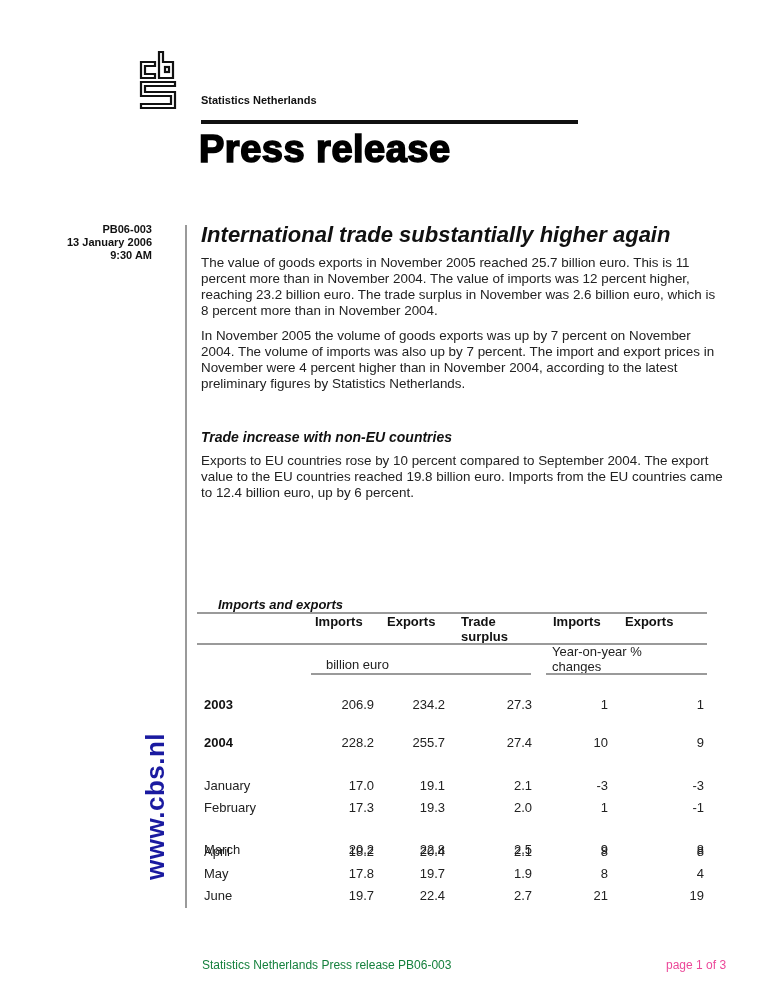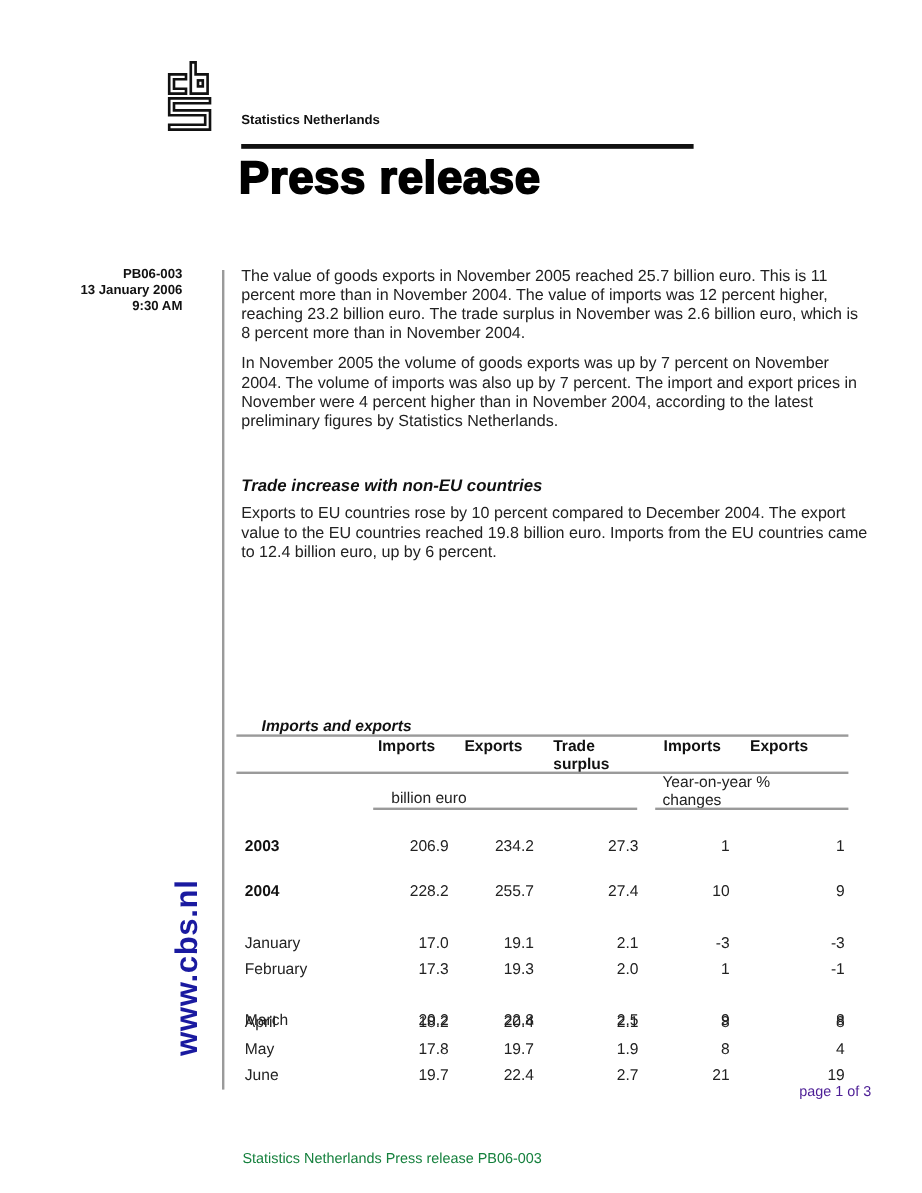--- a/index.html
+++ b/index.html
@@ -52,21 +52,21 @@
   .rule { position: absolute; height: 2px; background: #9a9a9a; }
   .hdr { position: absolute; font-size: 13px; font-weight: bold; line-height: 15px; }
   .unit { position: absolute; font-size: 13px; line-height: 15px; color: #222; }
   .row { position: absolute; left: 0; width: 510px; height: 16px; font-size: 13px; color: #222; }
   .row .lbl { position: absolute; left: 7px; }
   .row .lbl.bold { font-weight: bold; color: #111; }
   .row .c { position: absolute; text-align: right; }
   .c1 { right: 333px; } .c2 { right: 262px; } .c3 { right: 175px; }
   .c4 { right: 99px; } .c5 { right: 3px; }
   .footer-left { position: absolute; left: 202px; top: 958px; font-size: 12px; color: #15803d; }
-  .footer-right { position: absolute; left: 666px; top: 902px; font-size: 12px; color: #4c1d95; }
+  .footer-right { position: absolute; left: 666px; top: 958px; font-size: 12px; color: #ec4899; }
 </style>
 </head>
 <body>
 
 <div class="logo">
   <svg width="40" height="60" viewBox="0 0 40 60">
     <g fill="none" stroke="#111" stroke-width="2.2">
       <path d="M3 12 H17 V16 H7 V24 H17 V28 H3 Z"></path>
       <path d="M21 2 H25 V12 H35 V28 H21 Z"></path>
       <rect x="27" y="17" width="4" height="5"></rect>
@@ -82,24 +82,25 @@
 <div class="meta">
   <div>PB06-003</div>
   <div>13 January 2006</div>
   <div>9:30 AM</div>
 </div>
 
 <div class="vline"></div>
 <div class="side-url">www.cbs.nl</div>
 
 <div class="content">
+  <h1 class="headline">International trade substantially higher again</h1>
   <p class="para">The value of goods exports in November 2005 reached 25.7 billion euro. This is 11 percent more than in November 2004. The value of imports was 12 percent higher, reaching 23.2 billion euro. The trade surplus in November was 2.6 billion euro, which is 8 percent more than in November 2004.</p>
   <p class="para">In November 2005 the volume of goods exports was up by 7 percent on November 2004. The volume of imports was also up by 7 percent. The import and export prices in November were 4 percent higher than in November 2004, according to the latest preliminary figures by Statistics Netherlands.</p>
   <div class="subhead">Trade increase with non-EU countries</div>
-  <p class="para">Exports to EU countries rose by 10 percent compared to December 2004. The export value to the EU countries reached 19.8 billion euro. Imports from the EU countries came to 12.4 billion euro, up by 6 percent.</p>
+  <p class="para">Exports to EU countries rose by 10 percent compared to September 2004. The export value to the EU countries reached 19.8 billion euro. Imports from the EU countries came to 12.4 billion euro, up by 6 percent.</p>
 </div>
 
 <div class="table-wrap">
   <div class="table-caption">Imports and exports</div>
   <div class="rule" style="left:0; top:14px; width:510px;"></div>
 
   <div class="hdr" style="left:118px; top:16px;">Imports</div>
   <div class="hdr" style="left:190px; top:16px;">Exports</div>
   <div class="hdr" style="left:264px; top:16px;">
     <div>Trade</div>

